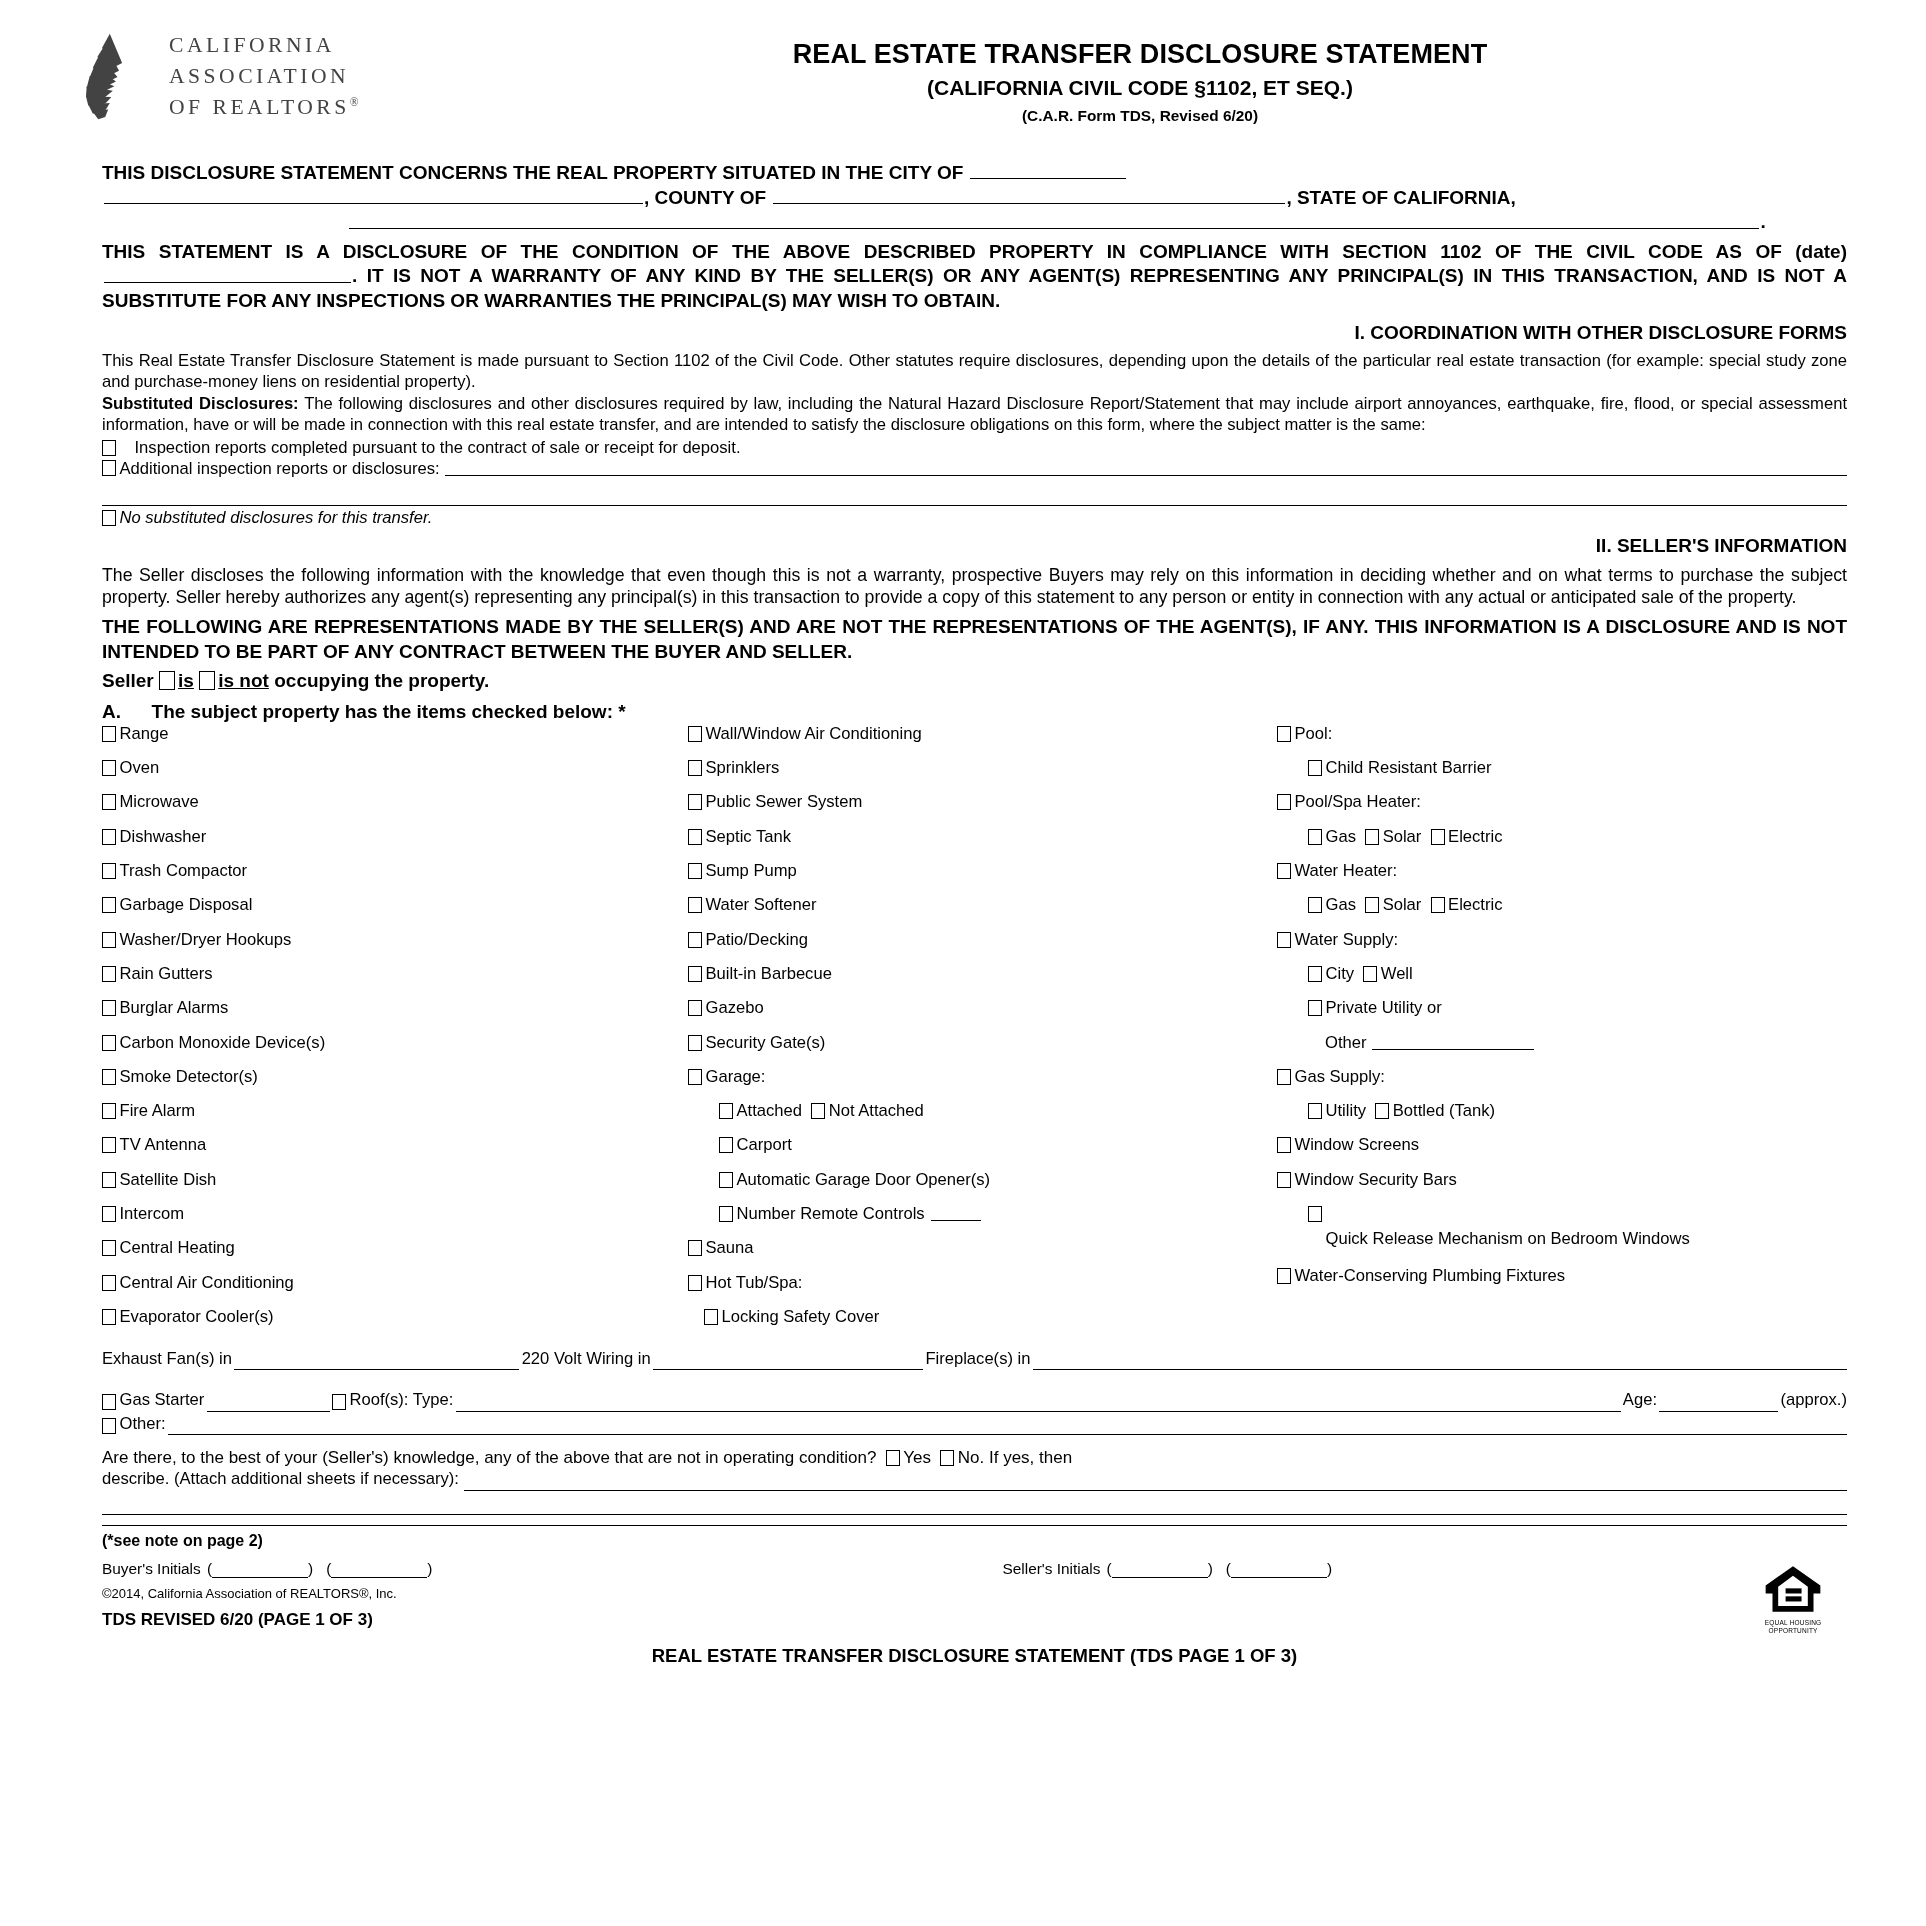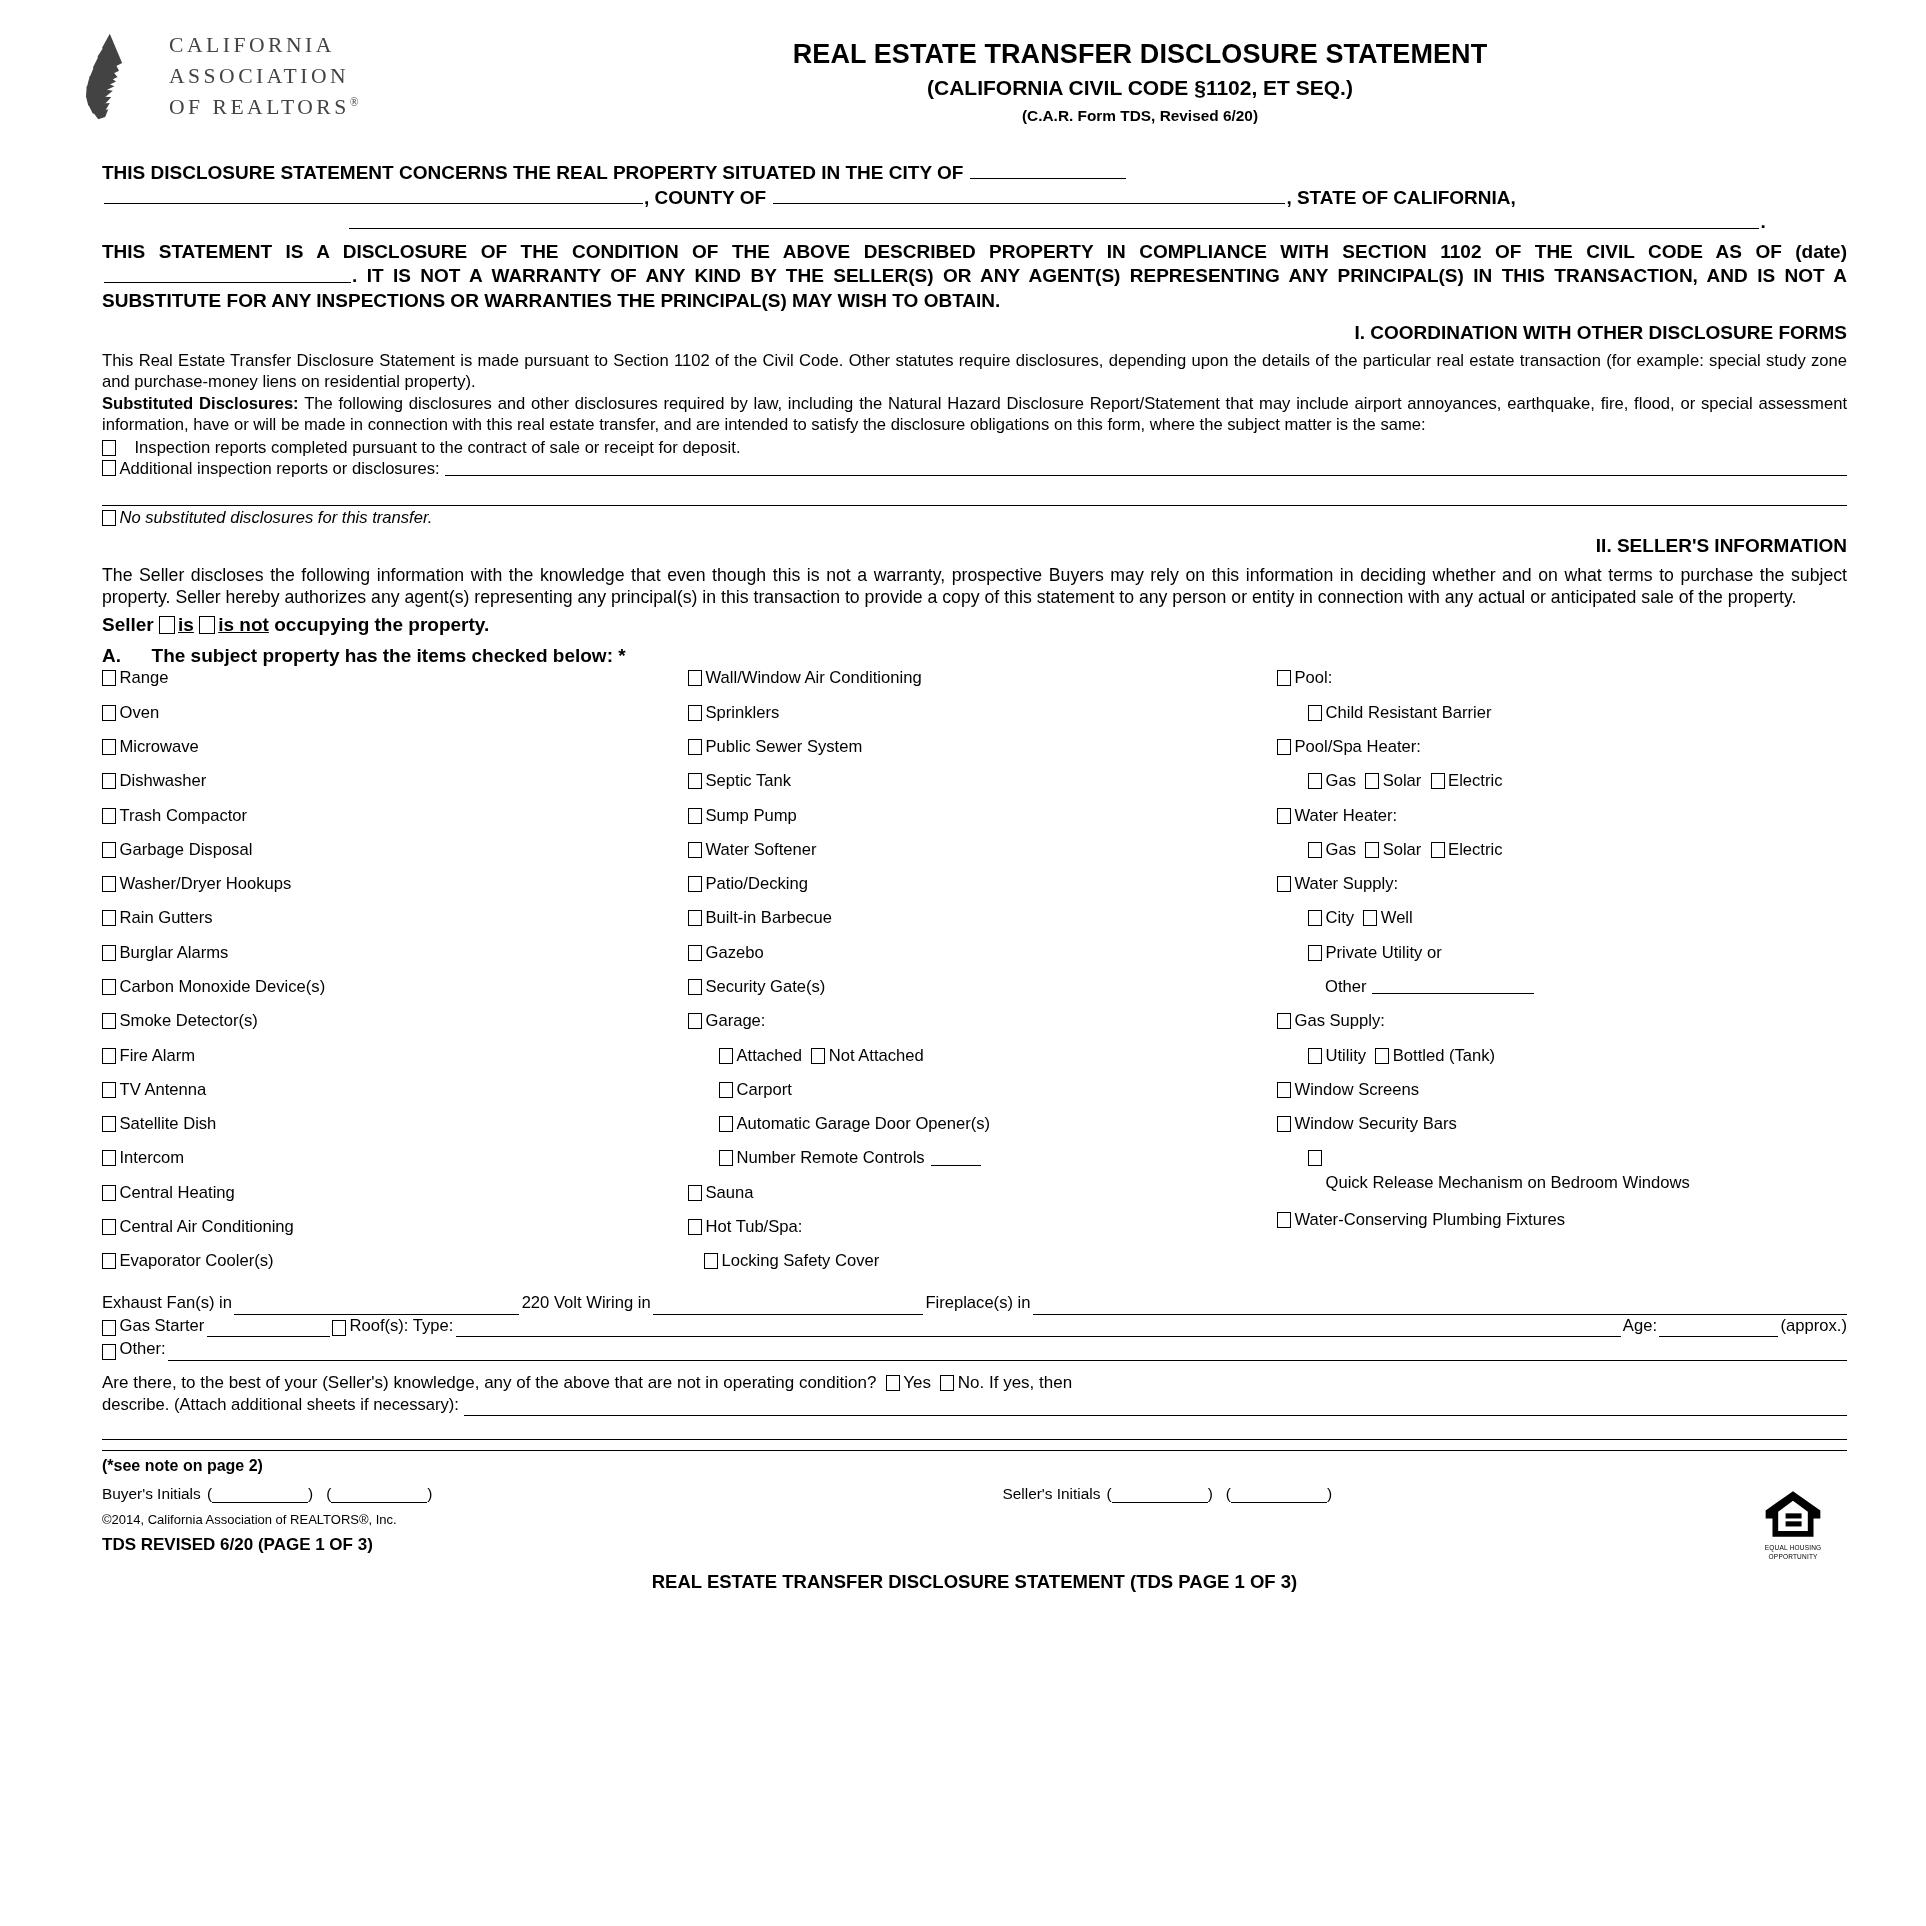--- a/index.html
+++ b/index.html
@@ -205,20 +205,21 @@
 
   <div class="cb-row" style="margin-top:3.9px;">
     <span class="cb"></span>
     <span class="lbl ital">No substituted disclosures for this transfer.</span>
   </div>
 
   <div class="sec-head">II. SELLER'S INFORMATION</div>
 
   <div class="body-text" style="font-size:17.7px;">The Seller discloses the following information with the knowledge that even though this is not a warranty, prospective Buyers may rely on this information in deciding whether and on what terms to purchase the subject property. Seller hereby authorizes any agent(s) representing any principal(s) in this transaction to provide a copy of this statement to any person or entity in connection with any actual or anticipated sale of the property.</div>
 
+  <div class="bold-caps" style="margin-top:6.2px;">THE FOLLOWING ARE REPRESENTATIONS MADE BY THE SELLER(S) AND ARE NOT THE REPRESENTATIONS OF THE AGENT(S), IF ANY. THIS INFORMATION IS A DISCLOSURE AND IS NOT INTENDED TO BE PART OF ANY CONTRACT BETWEEN THE BUYER AND SELLER.</div>
 
   <div style="font-size:19px;font-weight:bold;margin-top:5.4px;display:flex;align-items:center;">
     <span>Seller</span>
     <span class="cb" style="margin-left:5.4px;width:15.4px;height:18.5px;"></span>
     <span class="ul">is</span>
     <span class="cb" style="margin-left:5.4px;width:15.4px;height:18.5px;"></span>
     <span class="ul">is not</span>
     <span style="margin-left:5.4px;">occupying the property.</span>
   </div>
 
@@ -474,21 +475,21 @@
 
   <div class="fieldline" style="margin-top:5.4px;">
     <span class="lab">Exhaust Fan(s) in</span>
     <span class="line" style="width:285px;margin:0 2.3px;"></span>
     <span class="lab">220 Volt Wiring in</span>
     <span class="line" style="width:270px;margin:0 2.3px;"></span>
     <span class="lab">Fireplace(s) in</span>
     <span class="line" style="flex:1;margin-left:2.3px;"></span>
   </div>
 
-  <div class="fieldline" style="margin-top:1px;">
+  <div class="fieldline" style="margin-top:20px;">
     <span class="cb" style="margin-bottom:1.2px;"></span>
     <span class="lab">Gas Starter</span>
     <span class="line" style="width:123px;margin:0 2.3px;"></span>
     <span class="cb" style="margin-bottom:1.2px;"></span>
     <span class="lab">Roof(s): Type:</span>
     <span class="line" style="flex:1;margin:0 2.3px;"></span>
     <span class="lab">Age:</span>
     <span class="line" style="width:119px;margin:0 2.3px;"></span>
     <span class="lab">(approx.)</span>
   </div>

